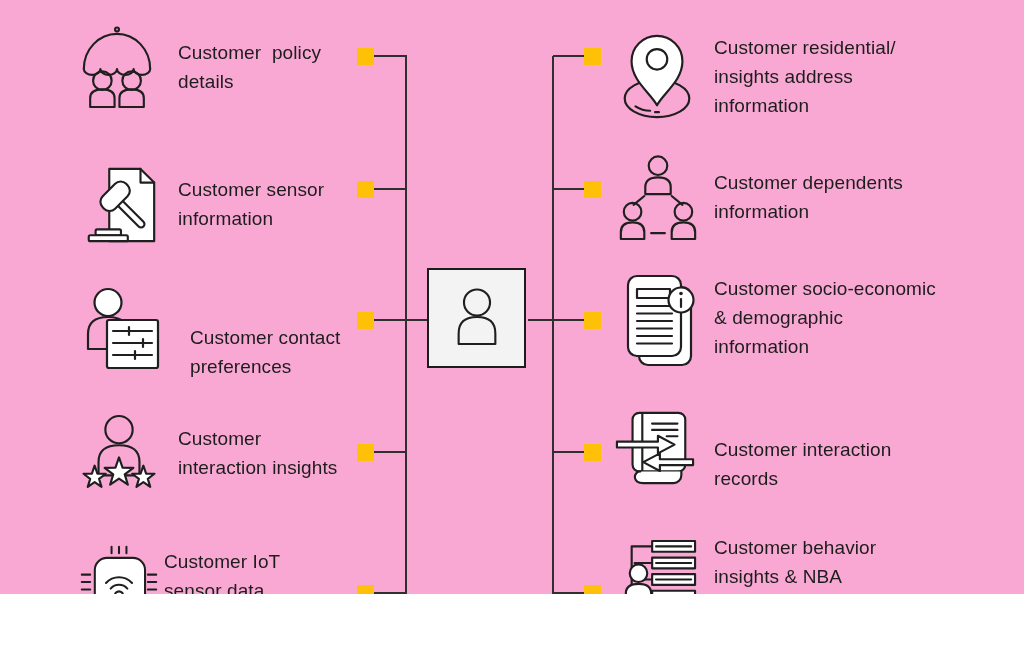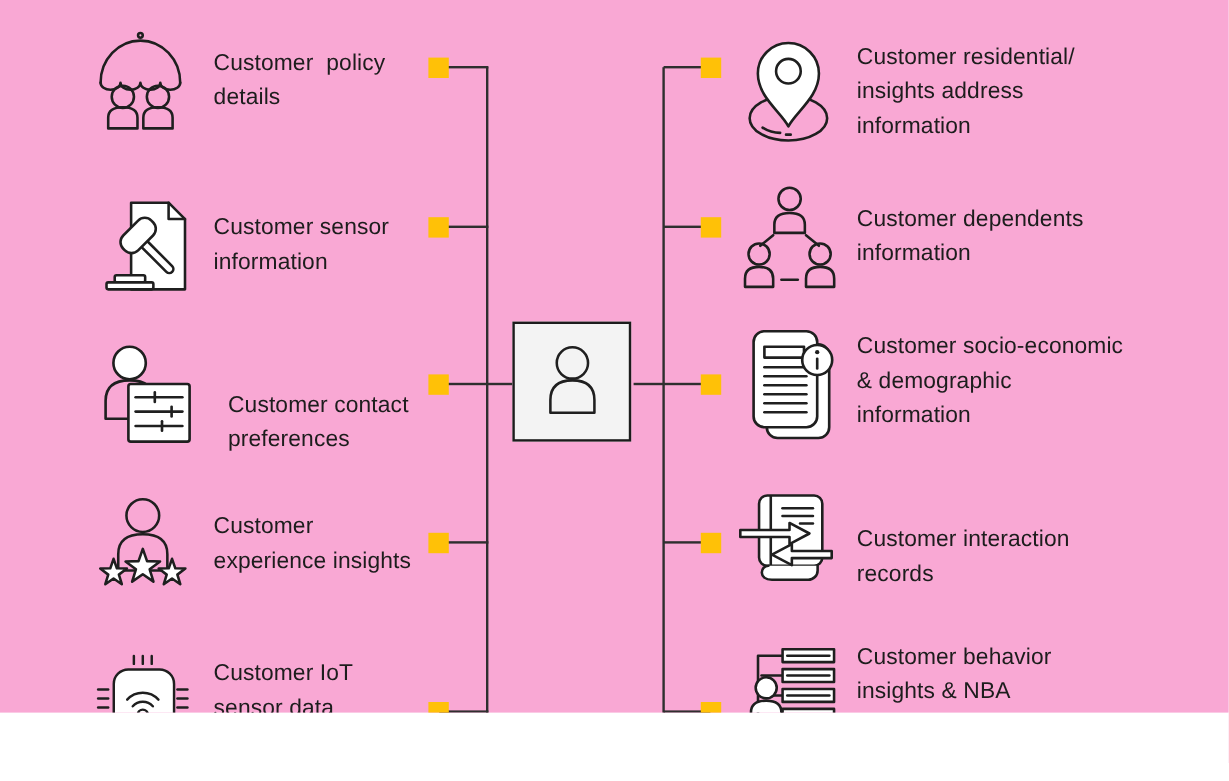--- a/index.html
+++ b/index.html
@@ -128,21 +128,21 @@
         <g class="stroke">
           <circle cx="39" cy="17" r="14"></circle>
           <path d="M18,64 V50 Q18,33 39,33 Q60,33 60,50 V64 Z"></path>
           <path class="wfill" d="M14,54 L16.82,62.11 L25.41,62.29 L18.56,67.49 L21.06,75.71 L14,70.8 L6.94,75.71 L9.44,67.49 L2.59,62.29 L11.18,62.11 Z"></path>
           <path class="wfill" d="M64,54 L66.82,62.11 L75.41,62.29 L68.56,67.49 L71.06,75.71 L64,70.8 L56.94,75.71 L59.44,67.49 L52.59,62.29 L61.18,62.11 Z"></path>
           <path class="wfill" d="M39,45.5 L42.64,55.98 L53.74,56.21 L44.89,62.92 L48.11,73.54 L39,67.2 L29.89,73.54 L33.11,62.92 L24.26,56.21 L35.36,55.98 Z"></path>
         </g>
       </svg>
     </span>
     <p class="label" style="left: 178px; top: 424px; width: 200px; color: rgb(29, 29, 29);">Customer
-experience insights</p>
+interaction insights</p>
   </div>
 
   <div>
     <span class="icon" style="left:79px; top:540px;">
       <svg width="80" height="86" viewBox="0 0 86 92">
         <g class="stroke">
           <rect class="wfill" x="17" y="19" width="54" height="54" rx="13"></rect>
           <path d="M29,46 A19,19 0 0 1 57,46"></path>
           <path d="M34,52 A12,12 0 0 1 52,52"></path>
           <circle cx="43" cy="59.5" r="4.5"></circle>
@@ -154,21 +154,21 @@
             <line x1="51" y1="78" x2="51" y2="85"></line>
           <line x1="3" y1="37" x2="12" y2="37"></line>
             <line x1="3" y1="45" x2="12" y2="45"></line>
             <line x1="3" y1="53" x2="12" y2="53"></line>
           <line x1="74" y1="37" x2="83" y2="37"></line>
             <line x1="74" y1="45" x2="83" y2="45"></line>
             <line x1="74" y1="53" x2="83" y2="53"></line>
         </g>
       </svg>
     </span>
-    <p class="label" style="left: 178px; top: 547px; width: 200px; color: rgb(29, 29, 29);">Customer IoT
+    <p class="label" style="left: 164px; top: 547px; width: 200px; color: rgb(29, 29, 29);">Customer IoT
 sensor data</p>
   </div>
 
   <div>
     <span class="icon" style="left:618px; top:29px;">
       <svg width="78" height="92" viewBox="0 0 78 94">
         <g class="stroke">
           <ellipse cx="39" cy="71" rx="33" ry="19"></ellipse>
           <path class="wfill" d="M39,78 C33,66 13,53 13,33 A26,26 0 0 1 65,33 C65,53 45,66 39,78 Z"></path>
           <circle cx="39" cy="31" r="10.5"></circle>

